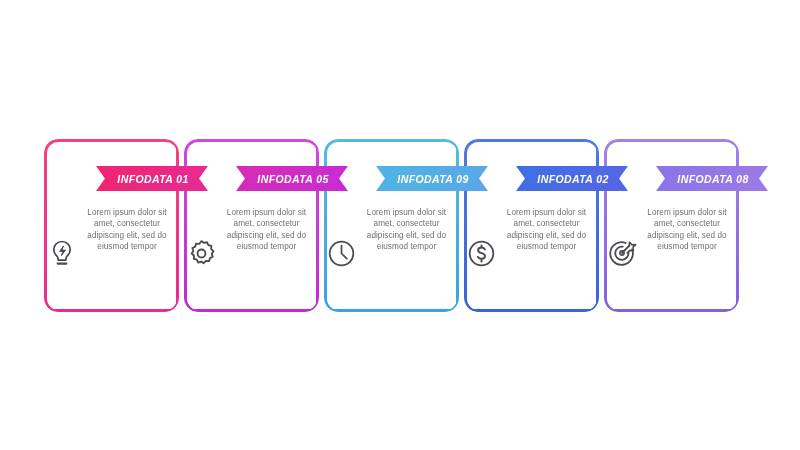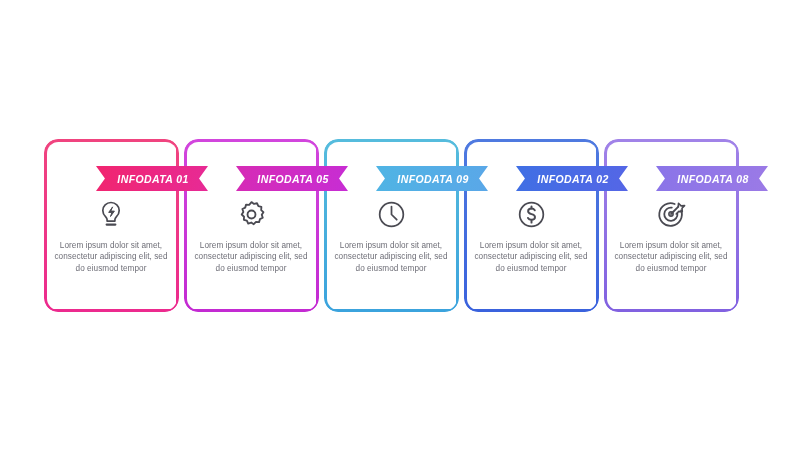--- a/index.html
+++ b/index.html
@@ -55,21 +55,21 @@
       linear-gradient(#fff 0 0);
     mask-composite: exclude;
     pointer-events: none;
   }
 
   .card-inner {
     position: relative;
     width: 100%;
     height: 100%;
     display: flex;
-    flex-direction: column;
+    flex-direction: row;
     align-items: center;
     border-radius: 12px;
     overflow: visible;
   }
 
   
   .ribbon-layer {
     position: absolute;
     left: 0;
     top: 0;

